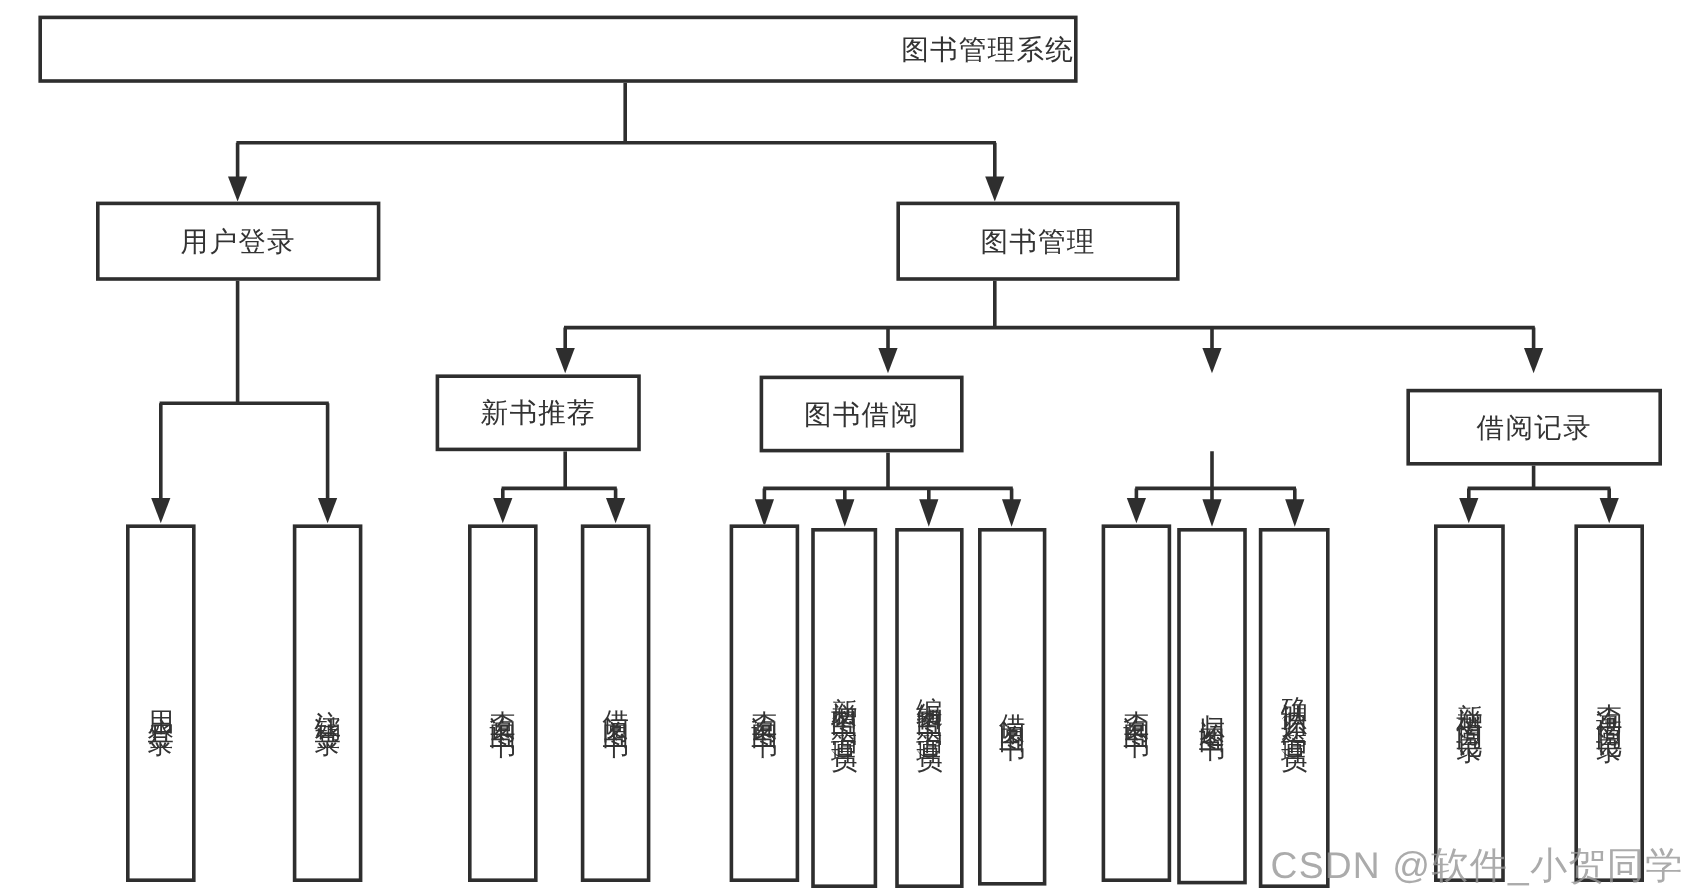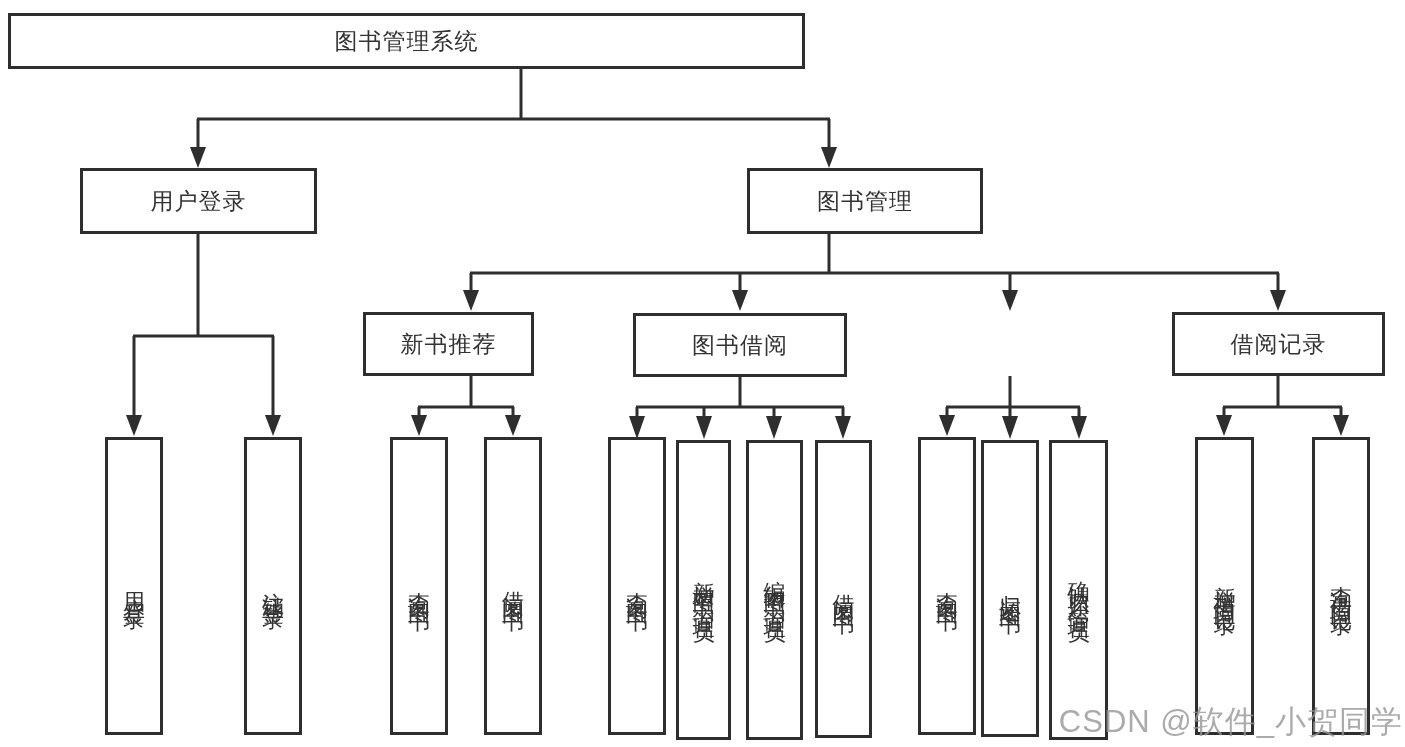--- a/index.html
+++ b/index.html
@@ -80,38 +80,38 @@
       <polygon points="766,416 782,416 774,439"></polygon>
       <polygon points="835,416 851,416 843,439"></polygon>
       <polygon points="939,415 955,415 947,436"></polygon>
       <polygon points="1002,416 1018,416 1010,439"></polygon>
       <polygon points="1071,416 1087,416 1079,439"></polygon>
       <polygon points="1216,415 1232,415 1224,436"></polygon>
       <polygon points="1333,415 1349,415 1341,436"></polygon>
     </g>
   </svg>
 
-  <div class="node" style="left:8px; top:13px; width:797px; height:56px;">
+  <div class="node" style="left:32px; top:13px; width:866px; height:56px;justify-content:flex-end;">
     <span>图书管理系统</span>
   </div>
 
   <div class="node" style="left:80px; top:168px; width:237px; height:66px;">
     <span>用户登录</span>
   </div>
   <div class="node" style="left:711px; top:168px; width:236px; height:66px;margin-left:36px;">
     <span>图书管理</span>
   </div>
 
   <div class="node" style="left:363px; top:312px; width:171px; height:64px;">
     <span>新书推荐</span>
   </div>
-  <div class="node" style="left:633px; top:313px; width:214px; height:64px;">
+  <div class="node" style="left:633px; top:313px; width:170px; height:64px;">
     <span>图书借阅</span>
   </div>
-  <div class="node" style="left:1172px; top:312px; width:213px; height:64px;">
+  <div class="node" style="left:1172px; top:324px; width:213px; height:64px;">
     <span>借阅记录</span>
   </div>
 
   <div class="node leaf" style="left:105px; top:437px; width:58px; height:298px;">
     <span>用户登录</span>
   </div>
   <div class="node leaf" style="left:244px; top:437px; width:58px; height:298px;">
     <span>注销登录</span>
   </div>
   <div class="node leaf" style="left:390px; top:437px; width:58px; height:298px;">

